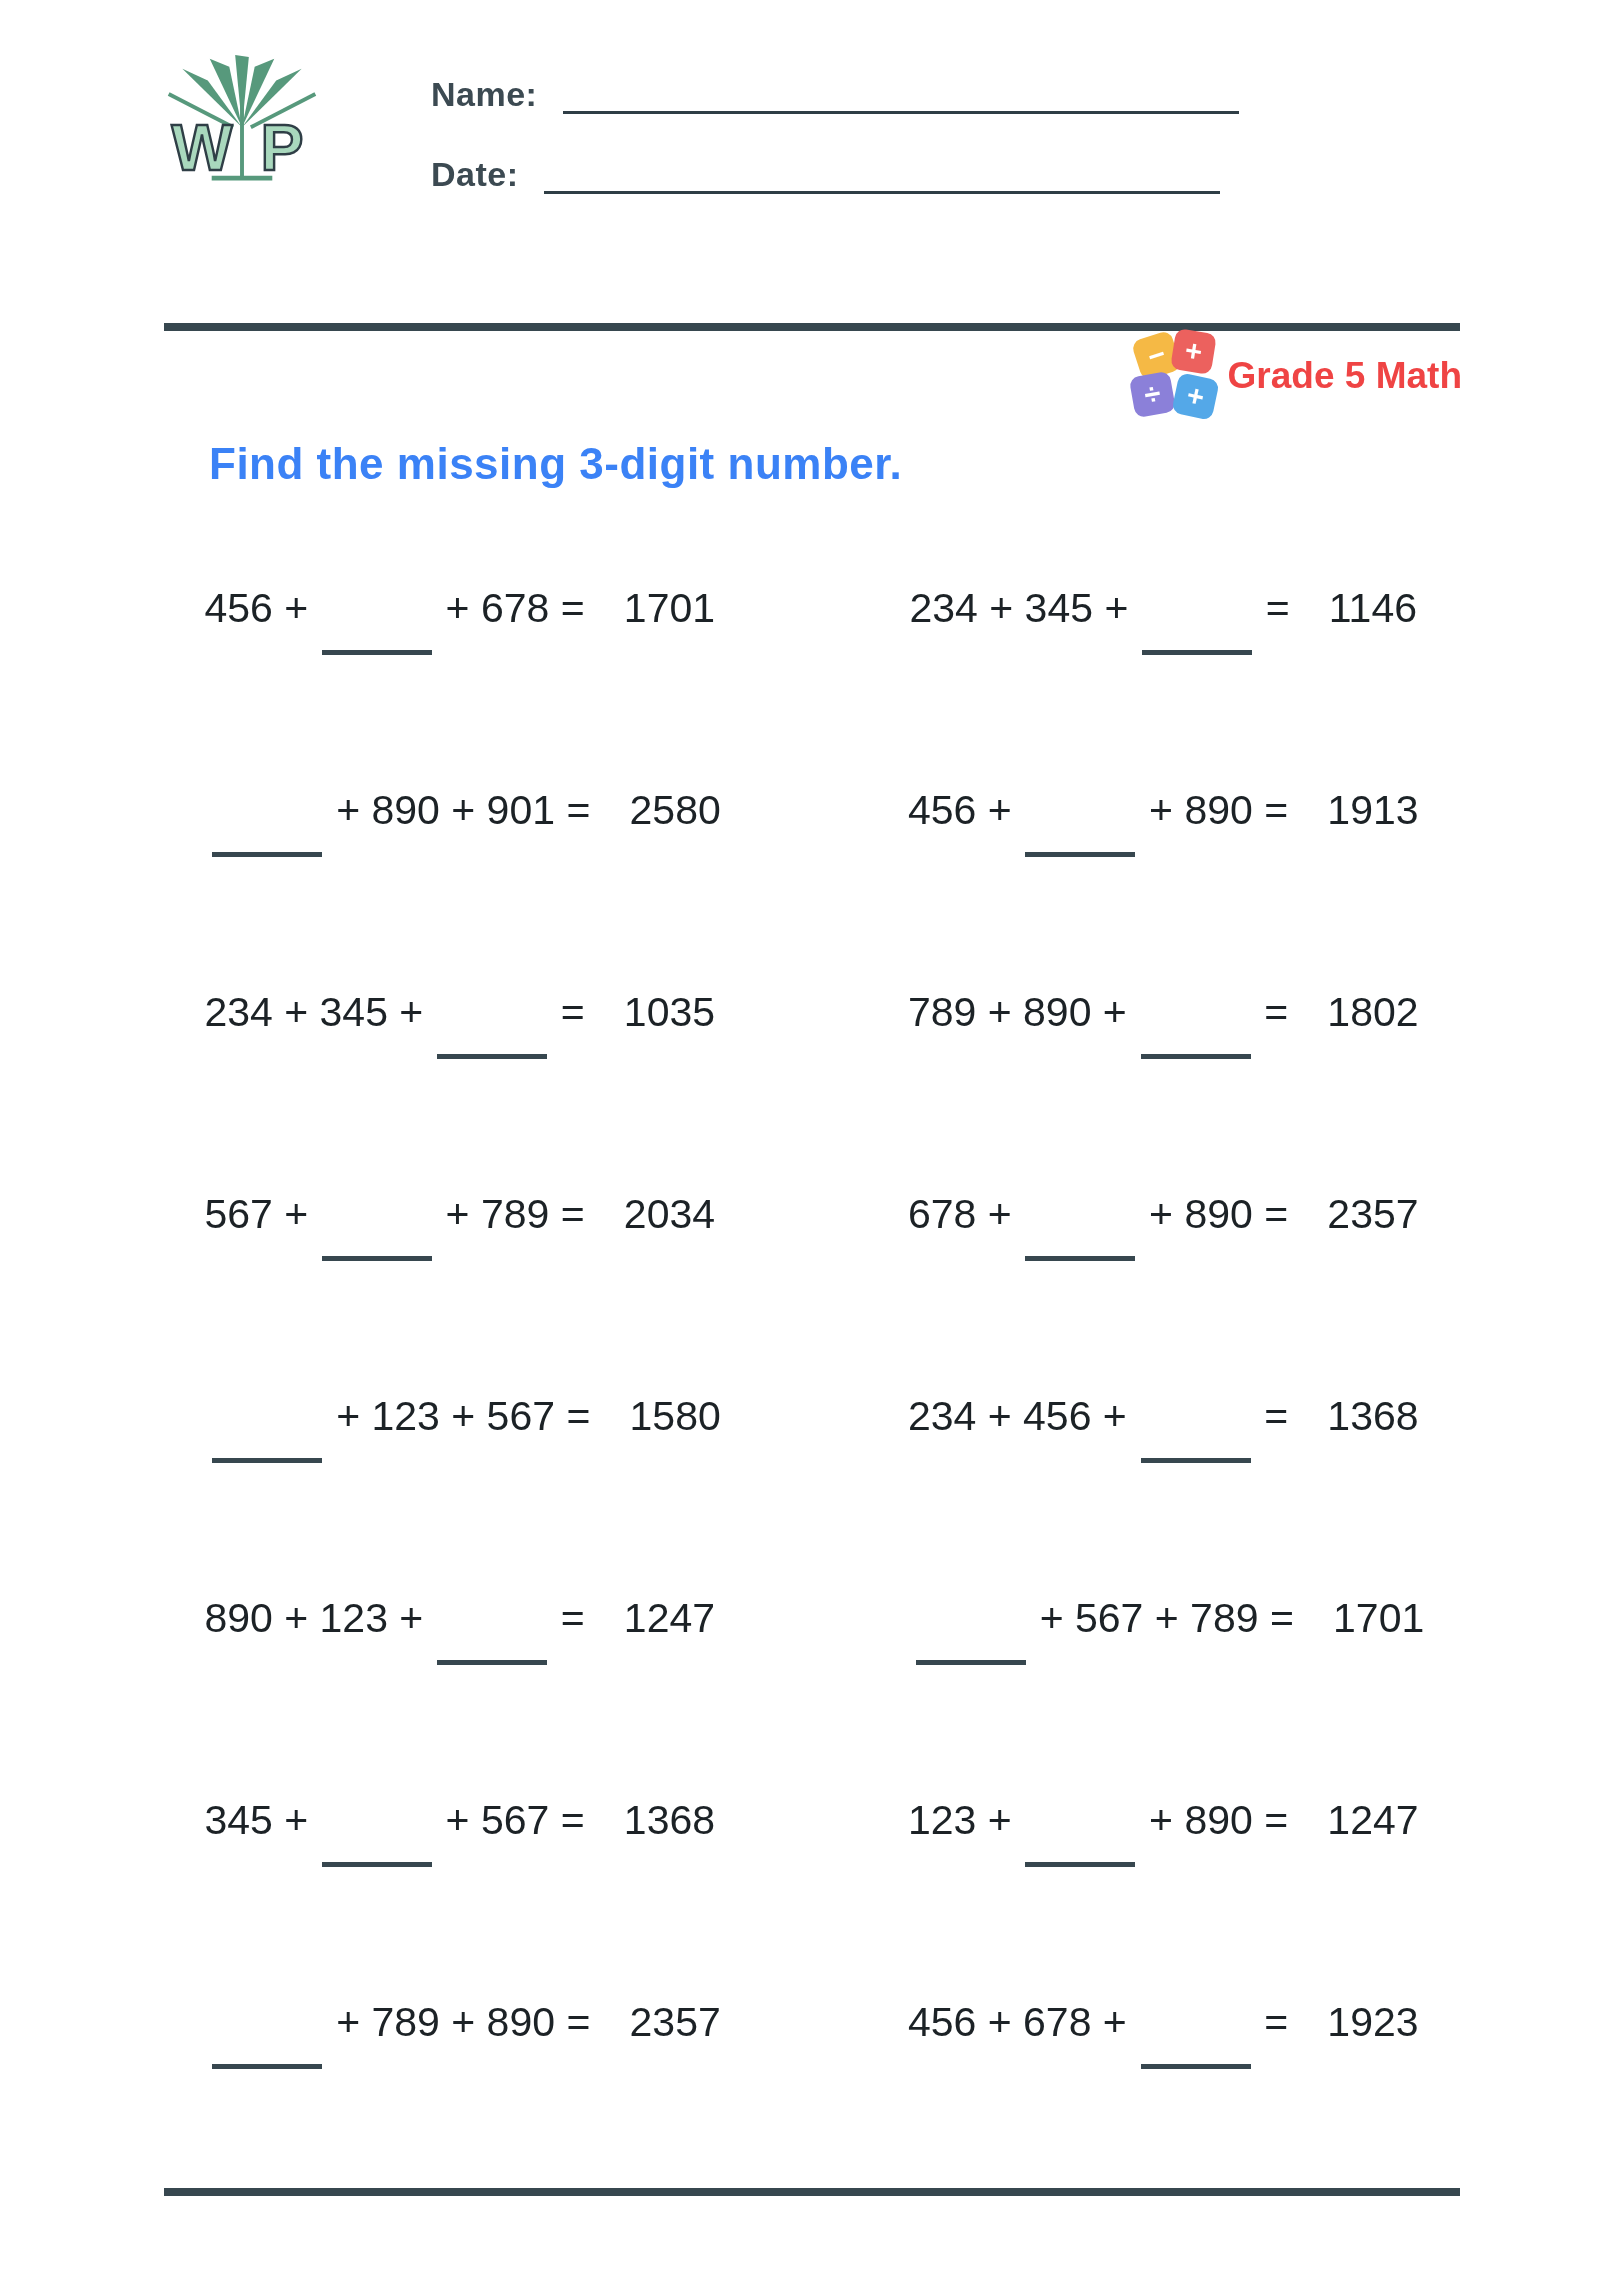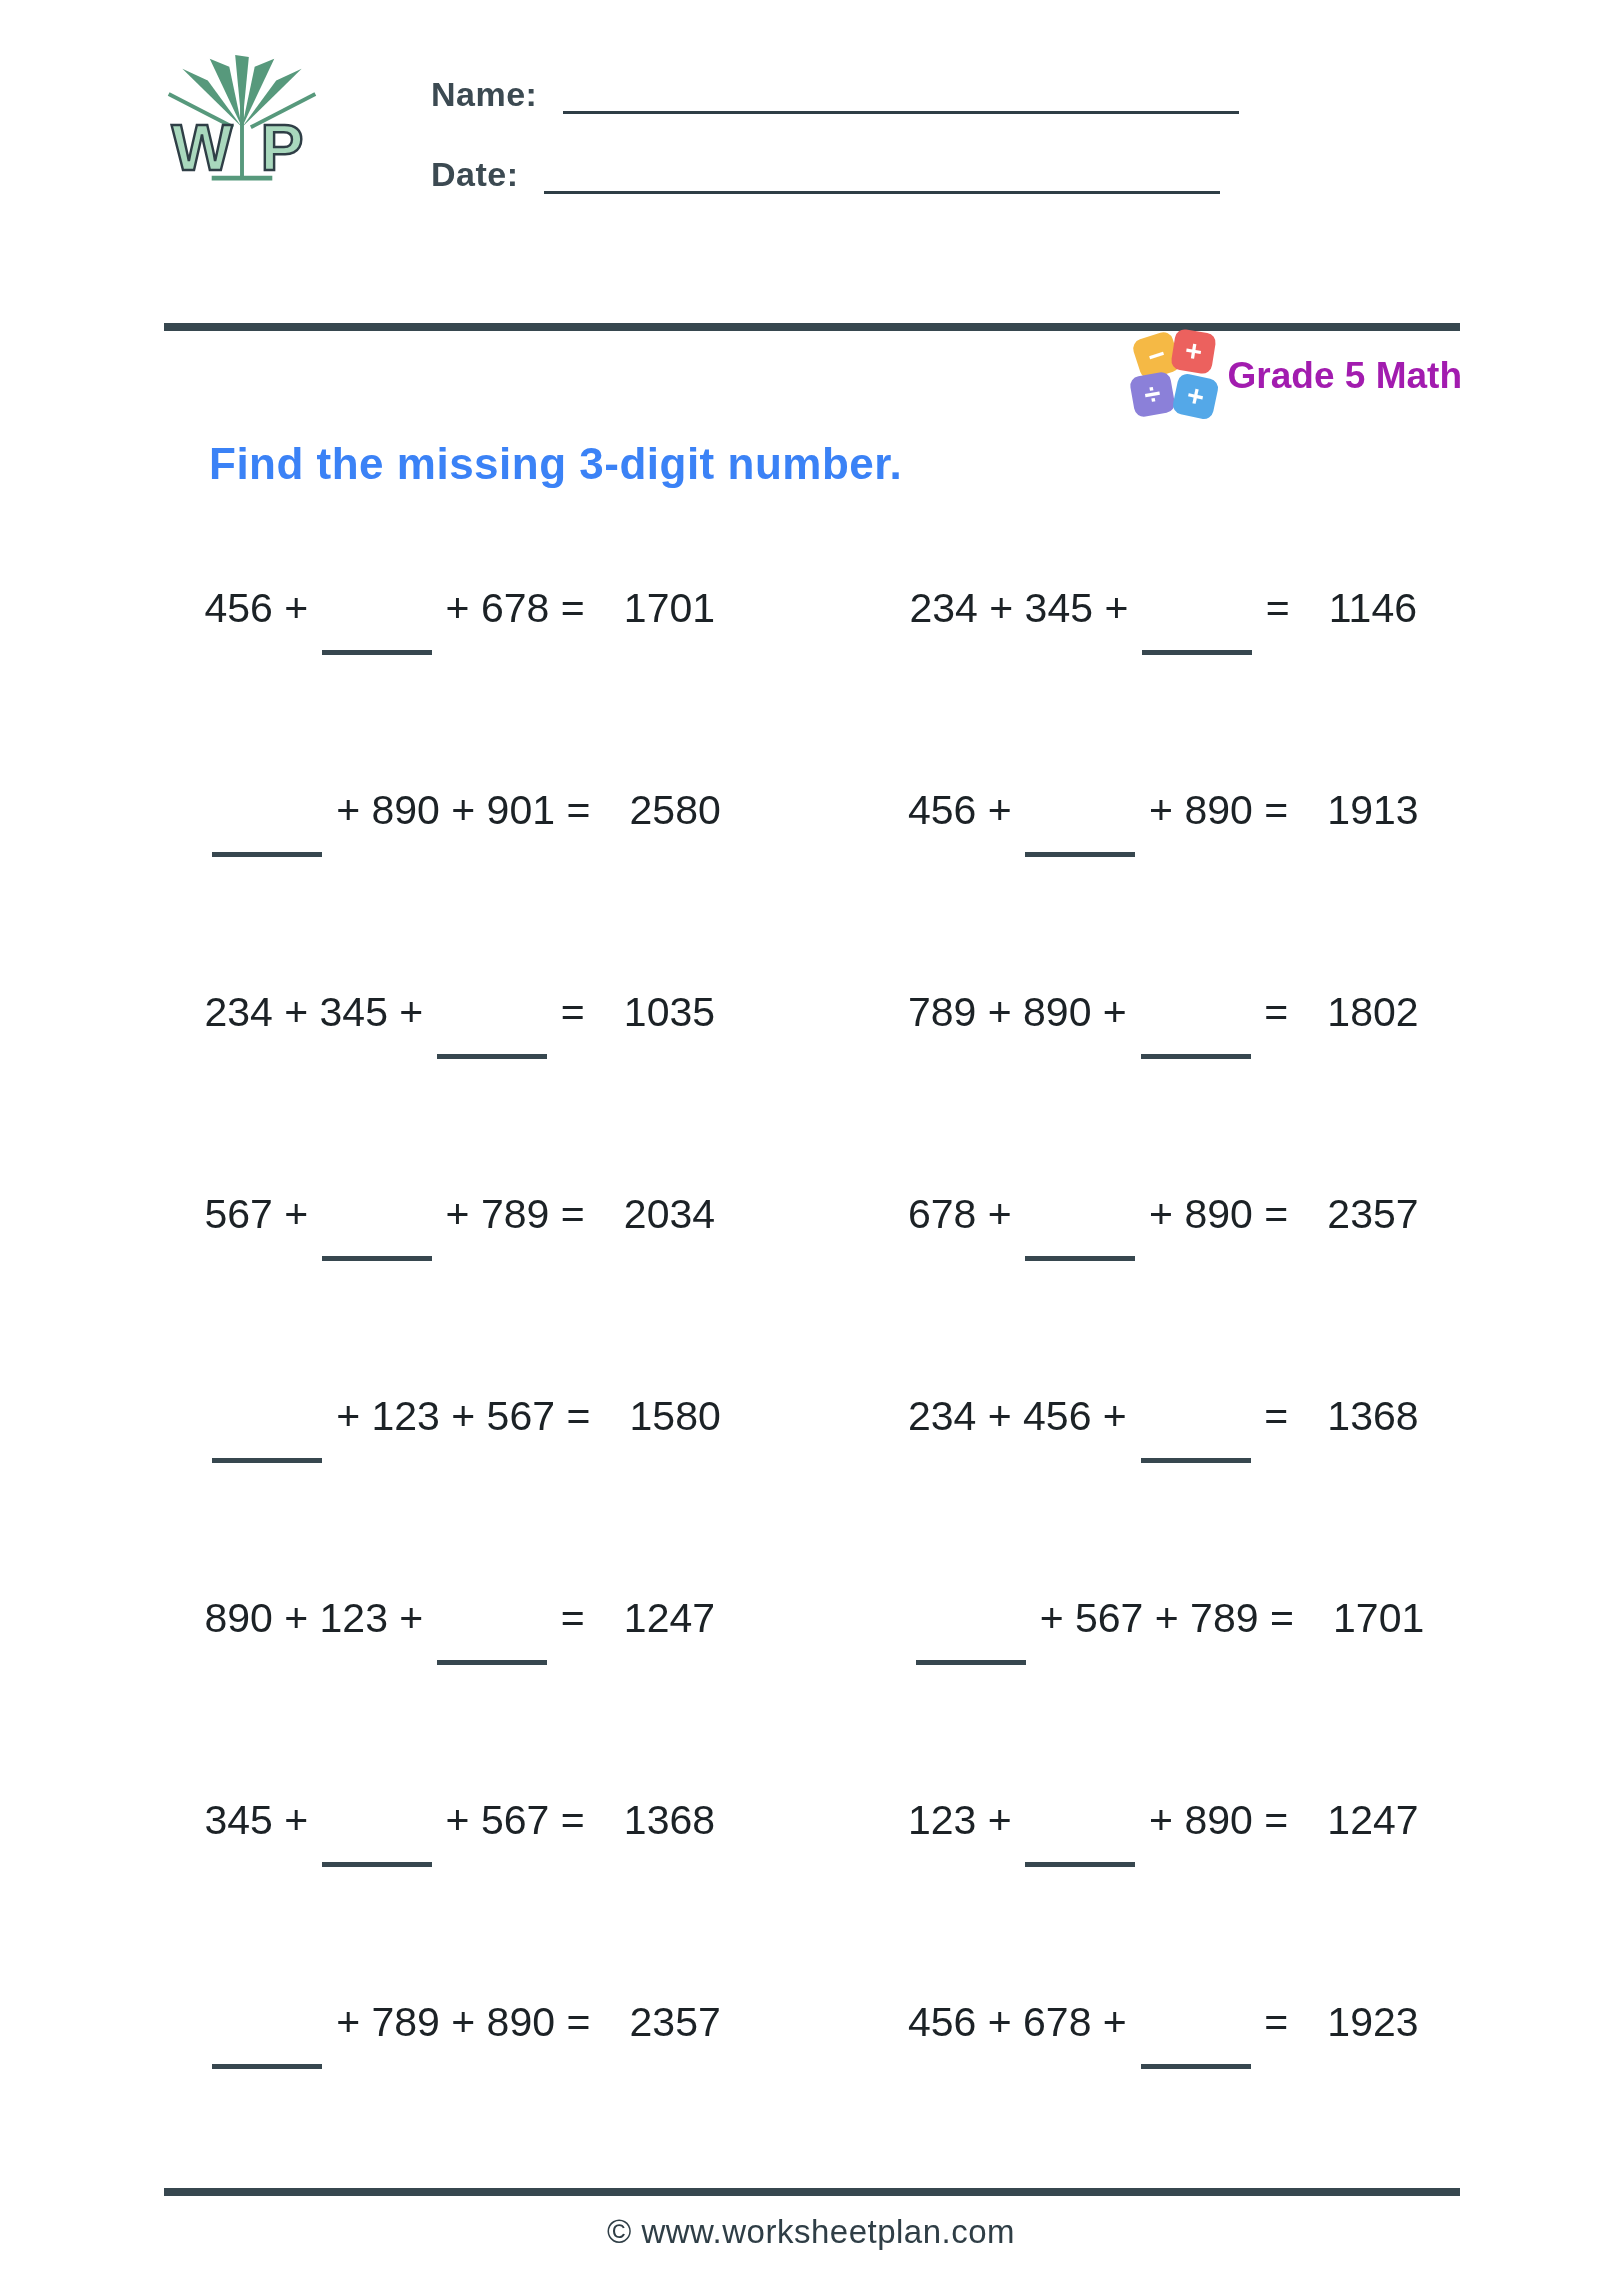--- a/index.html
+++ b/index.html
@@ -33,21 +33,21 @@
   .grade-icon { position:relative; width:88px; height:90px; flex:0 0 auto; }
   .tile {
     position:absolute; width:41px; height:41px; border-radius:9.8px;
     display:flex; align-items:center; justify-content:center;
     color:#ffffff; font-size:29px; font-weight:700; line-height:1;
   }
   .tile-yellow { background:#f5b945; left:3.9px;  top:3.9px;  transform:rotate(-18deg); }
   .tile-red    { background:#ec615e; left:41px; top:0px;  transform:rotate(9deg); }
   .tile-purple { background:#8b80d9; left:0px;  top:43px; transform:rotate(-10deg); }
   .tile-blue   { background:#54a8e8; left:43px; top:45px; transform:rotate(12deg); }
-  .grade-label { font-size:37px; font-weight:700; color:#a21caf; }
+  .grade-label { font-size:37px; font-weight:700; color:#ef4444; }
 
   
   .instruction {
     position:absolute; top:439px; left:209px;
     font-size:44px; font-weight:700; color:#3b82f6; letter-spacing:0.5px;
   }
 
   
   .problems {
     position:absolute; top:523px; left:162px; width:1299px;
@@ -225,16 +225,15 @@
     <div class="problem">
       <span>456 + 678 +</span>
       <span class="blank"></span>
       <span>=</span>
       <span class="sum">1923</span>
     </div>
 
   </div>
 
   <div class="footer-rule"></div>
-  <div class="footer-text">© www.worksheetplan.com</div>
 
 </div>
 
 
 </body></html>

